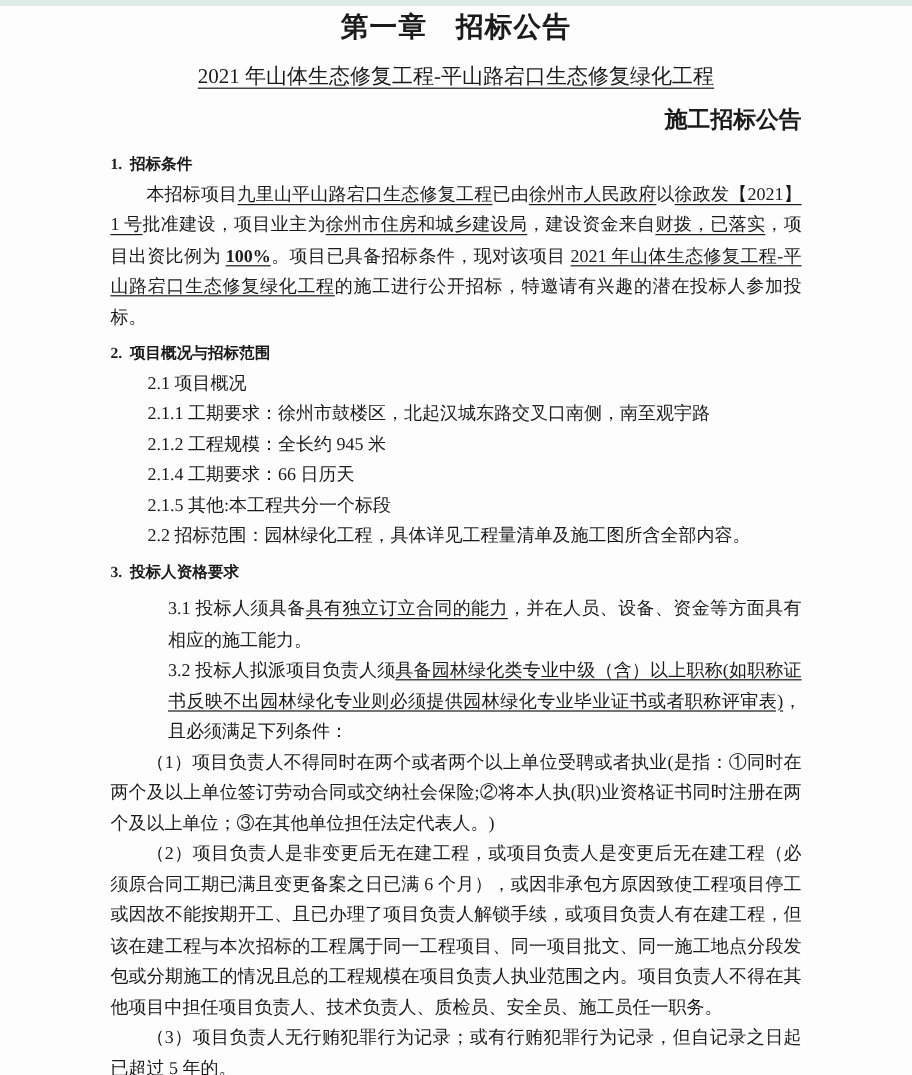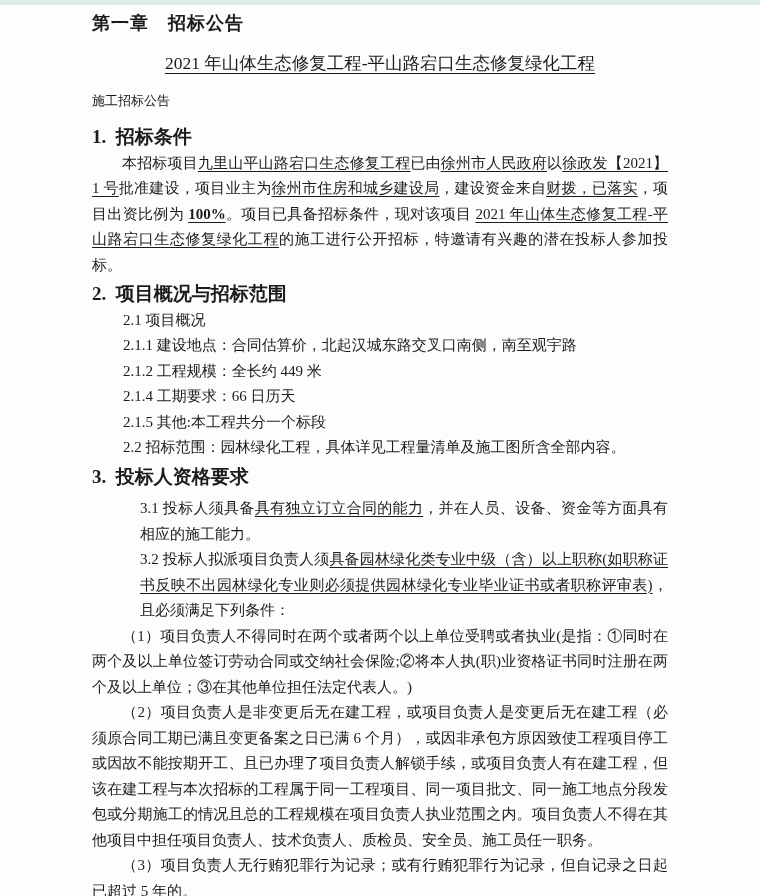--- a/index.html
+++ b/index.html
@@ -6,39 +6,39 @@
   body {
     width: 760px; height: 896px;
     background: #fdfdfd;
     overflow: hidden;
     color: #1b1b1b;
     font-family: "Liberation Serif", "DejaVu Serif", serif;
   }
   .strip { width: 100%; height: 5px; }
   .doc { padding: 0 92px 0 92px; }
   .h1 {
-    font-size: 18px; font-weight: bold; 
+    font-size: 23px; font-weight: bold; text-align: center;
     line-height: 30px; margin: 3px 0 11px 0; letter-spacing: 1px;
     white-space: pre-wrap;
   }
   .h2 {
     font-size: 17.5px; font-weight: normal; text-align: center;
     line-height: 28px; margin: 0 0 10px 0;
     text-decoration: underline; text-underline-offset: 4px;
   }
   .h3 {
-    font-size: 13px; font-weight: normal; text-align: left;
+    font-size: 19px; font-weight: bold; text-align: right;
     line-height: 28px; margin: 0 0 9px 0;
   }
   .blk {
     font-size: 15px; line-height: 25.5px;
     text-align: justify;
   }
   .heading {
-    font-weight: bold; font-size: 19px;
+    font-weight: bold; font-size: 13px;
     white-space: pre-wrap; margin: 3px 0 1px 0;
   }
   .para-indent { text-indent: 2em; }
   .para { text-indent: 0; margin-left: 48px; }
   .item { margin-left: 31px; }
   .gap-after { margin-bottom: 7px; }
   .u { text-decoration: underline; text-underline-offset: 3px; }
   .b { font-weight: bold; }
 </style>
 </head>
@@ -48,22 +48,22 @@
 
 <div class="doc">
   <div class="h1">第一章　招标公告</div>
   <div class="h2">2021 年山体生态修复工程-平山路宕口生态修复绿化工程</div>
   <div class="h3">施工招标公告</div>
   <div>
       <div class="blk heading"><span>1.  招标条件</span></div>
       <div class="blk para-indent"><span>本招标项目</span><span class="u">九里山平山路宕口生态修复工程</span><span>已由</span><span class="u">徐州市人民政府</span><span>以</span><span class="u">徐政发【2021】1 号</span><span>批准建设，项目业主为</span><span class="u">徐州市住房和城乡建设局</span><span>，建设资金来自</span><span class="u">财拨，已落实</span><span>，项目出资比例为 </span><span class="u b">100%</span><span>。项目已具备招标条件，现对该项目 </span><span class="u">2021 年山体生态修复工程-平山路宕口生态修复绿化工程</span><span>的施工进行公开招标，特邀请有兴趣的潜在投标人参加投标。</span></div>
       <div class="blk heading"><span>2.  项目概况与招标范围</span></div>
       <div class="blk item"><span>2.1 项目概况</span></div>
-      <div class="blk item"><span>2.1.1 建设地点：合同估算价，北起汉城东路交叉口南侧，南至观宇路</span></div>
-      <div class="blk item"><span>2.1.2 工程规模：全长约 449 米</span></div>
+      <div class="blk item"><span>2.1.1 工期要求：徐州市鼓楼区，北起汉城东路交叉口南侧，南至观宇路</span></div>
+      <div class="blk item"><span>2.1.2 工程规模：全长约 945 米</span></div>
       <div class="blk item"><span>2.1.4 工期要求：66 日历天</span></div>
       <div class="blk item"><span>2.1.5 其他:本工程共分一个标段</span></div>
       <div class="blk item"><span>2.2 招标范围：园林绿化工程，具体详见工程量清单及施工图所含全部内容。</span></div>
       <div class="blk heading gap-after"><span>3.  投标人资格要求</span></div>
       <div class="blk para"><span>3.1 投标人须具备</span><span class="u">具有独立订立合同的能力</span><span>，并在人员、设备、资金等方面具有相应的施工能力。</span></div>
       <div class="blk para"><span>3.2 投标人拟派项目负责人须</span><span class="u">具备园林绿化类专业中级（含）以上职称(如职称证书反映不出园林绿化专业则必须提供园林绿化专业毕业证书或者职称评审表)</span><span>，且必须满足下列条件：</span></div>
       <div class="blk para-indent"><span>（1）项目负责人不得同时在两个或者两个以上单位受聘或者执业(是指：①同时在两个及以上单位签订劳动合同或交纳社会保险;②将本人执(职)业资格证书同时注册在两个及以上单位；③在其他单位担任法定代表人。)</span></div>
       <div class="blk para-indent"><span>（2）项目负责人是非变更后无在建工程，或项目负责人是变更后无在建工程（必须原合同工期已满且变更备案之日已满 6 个月），或因非承包方原因致使工程项目停工或因故不能按期开工、且已办理了项目负责人解锁手续，或项目负责人有在建工程，但该在建工程与本次招标的工程属于同一工程项目、同一项目批文、同一施工地点分段发包或分期施工的情况且总的工程规模在项目负责人执业范围之内。项目负责人不得在其他项目中担任项目负责人、技术负责人、质检员、安全员、施工员任一职务。</span></div>
       <div class="blk para-indent"><span>（3）项目负责人无行贿犯罪行为记录；或有行贿犯罪行为记录，但自记录之日起已超过 5 年的。</span></div>
     </div>

